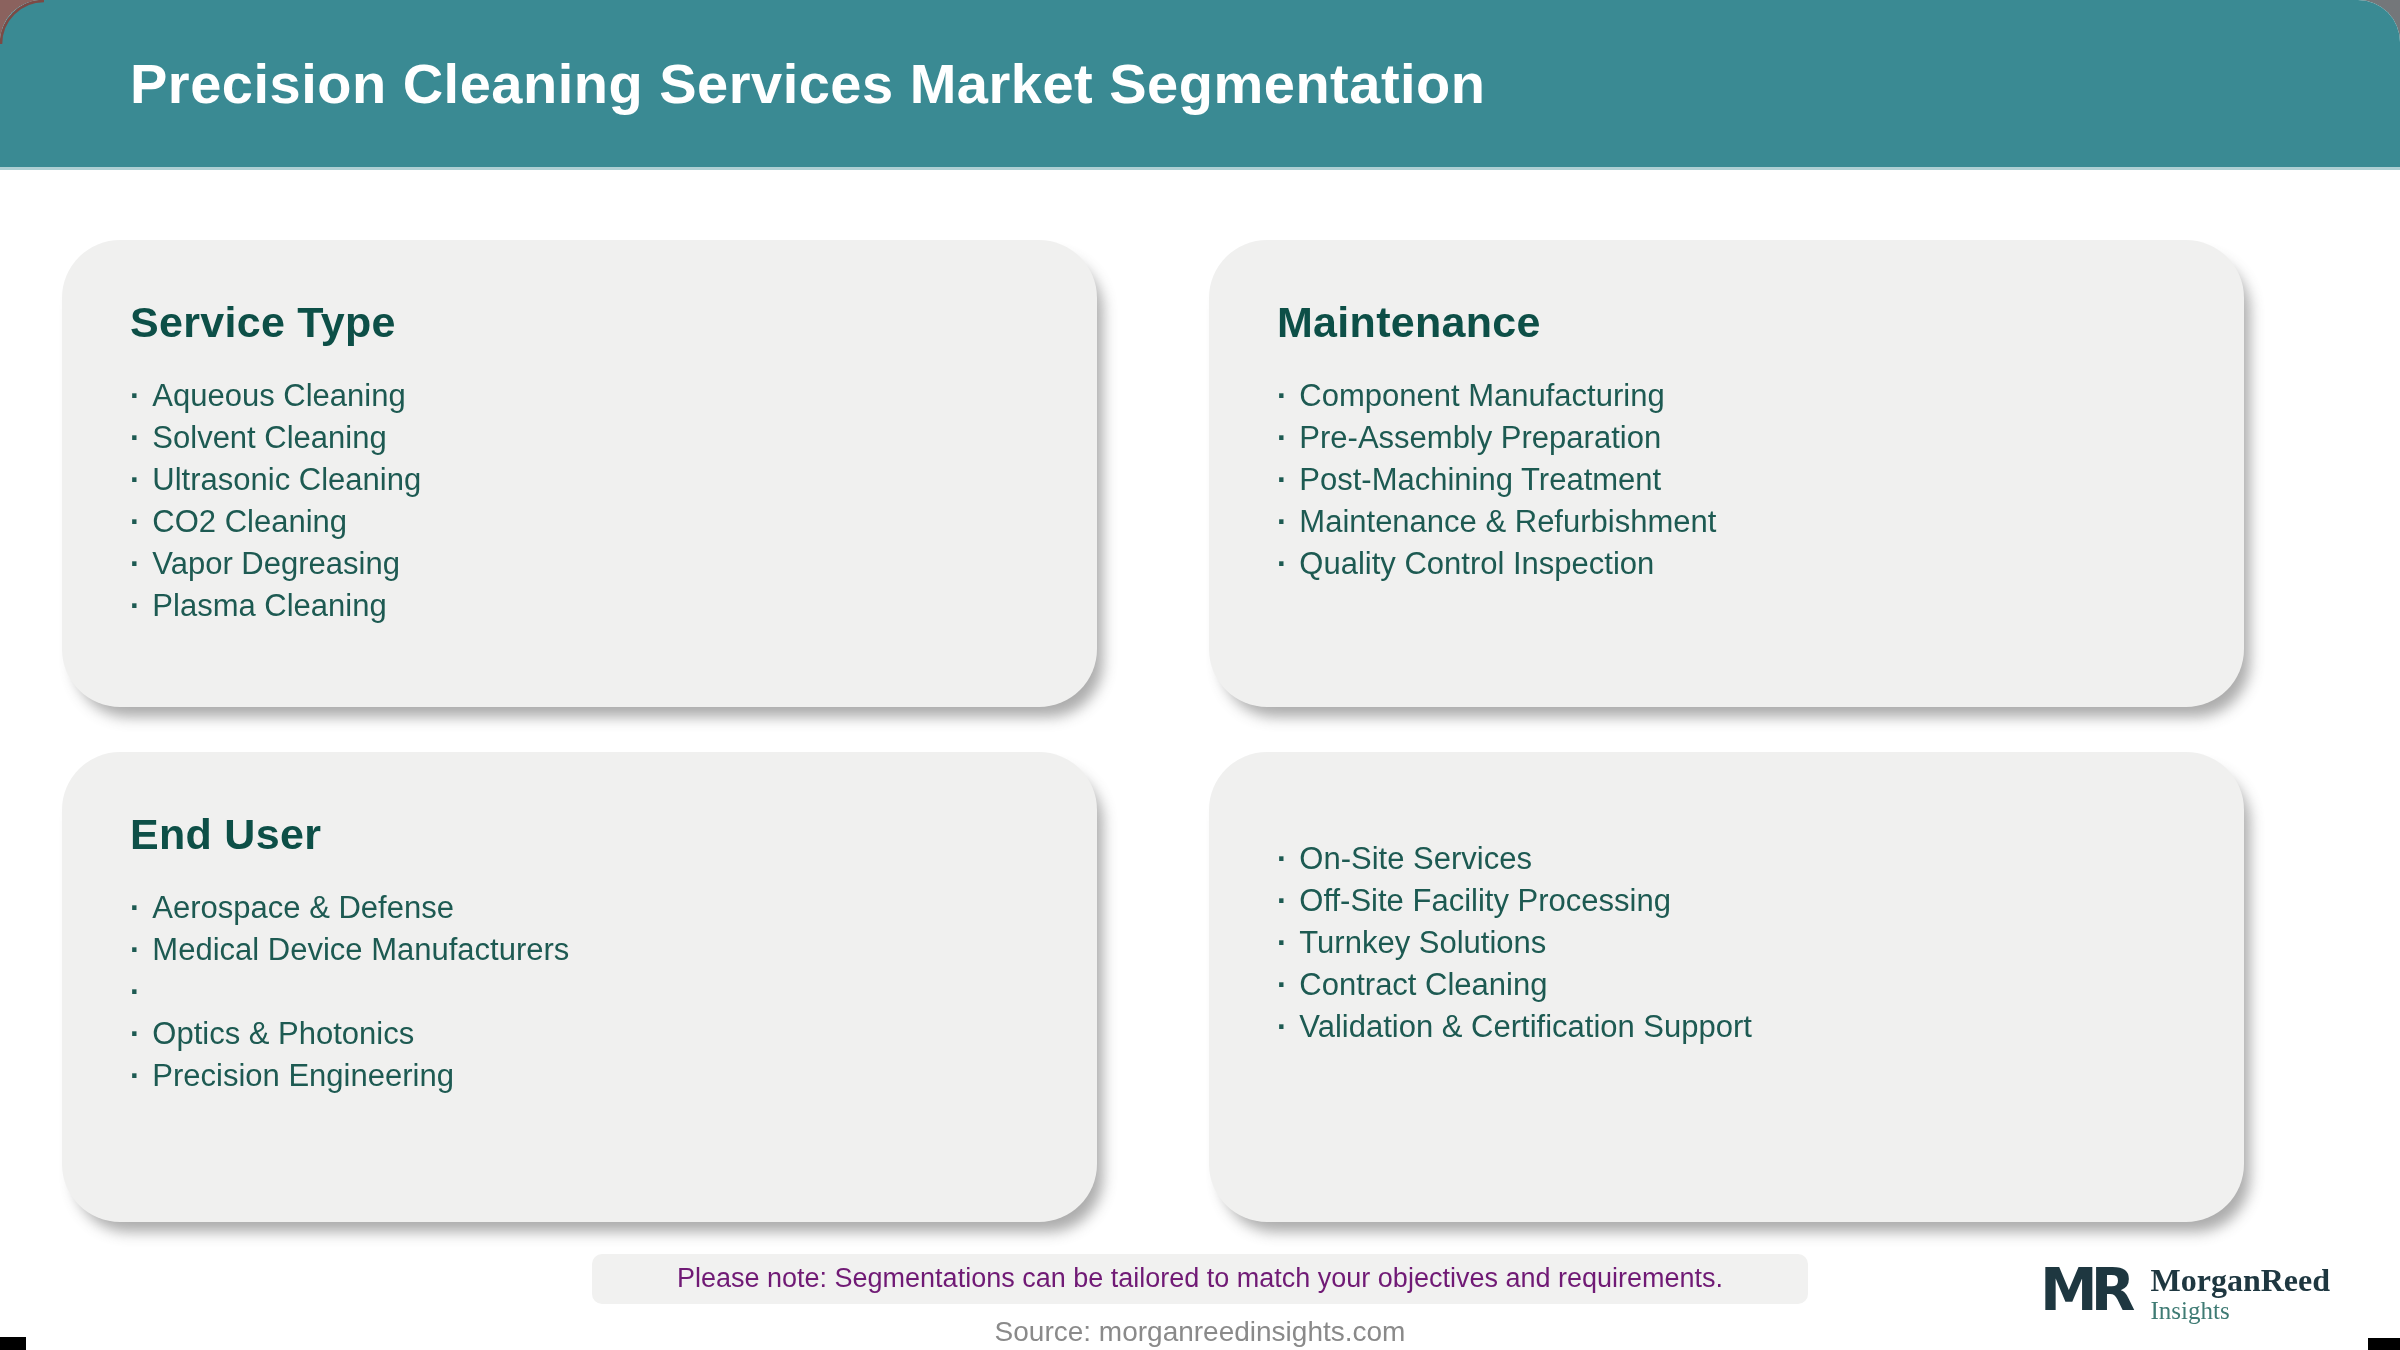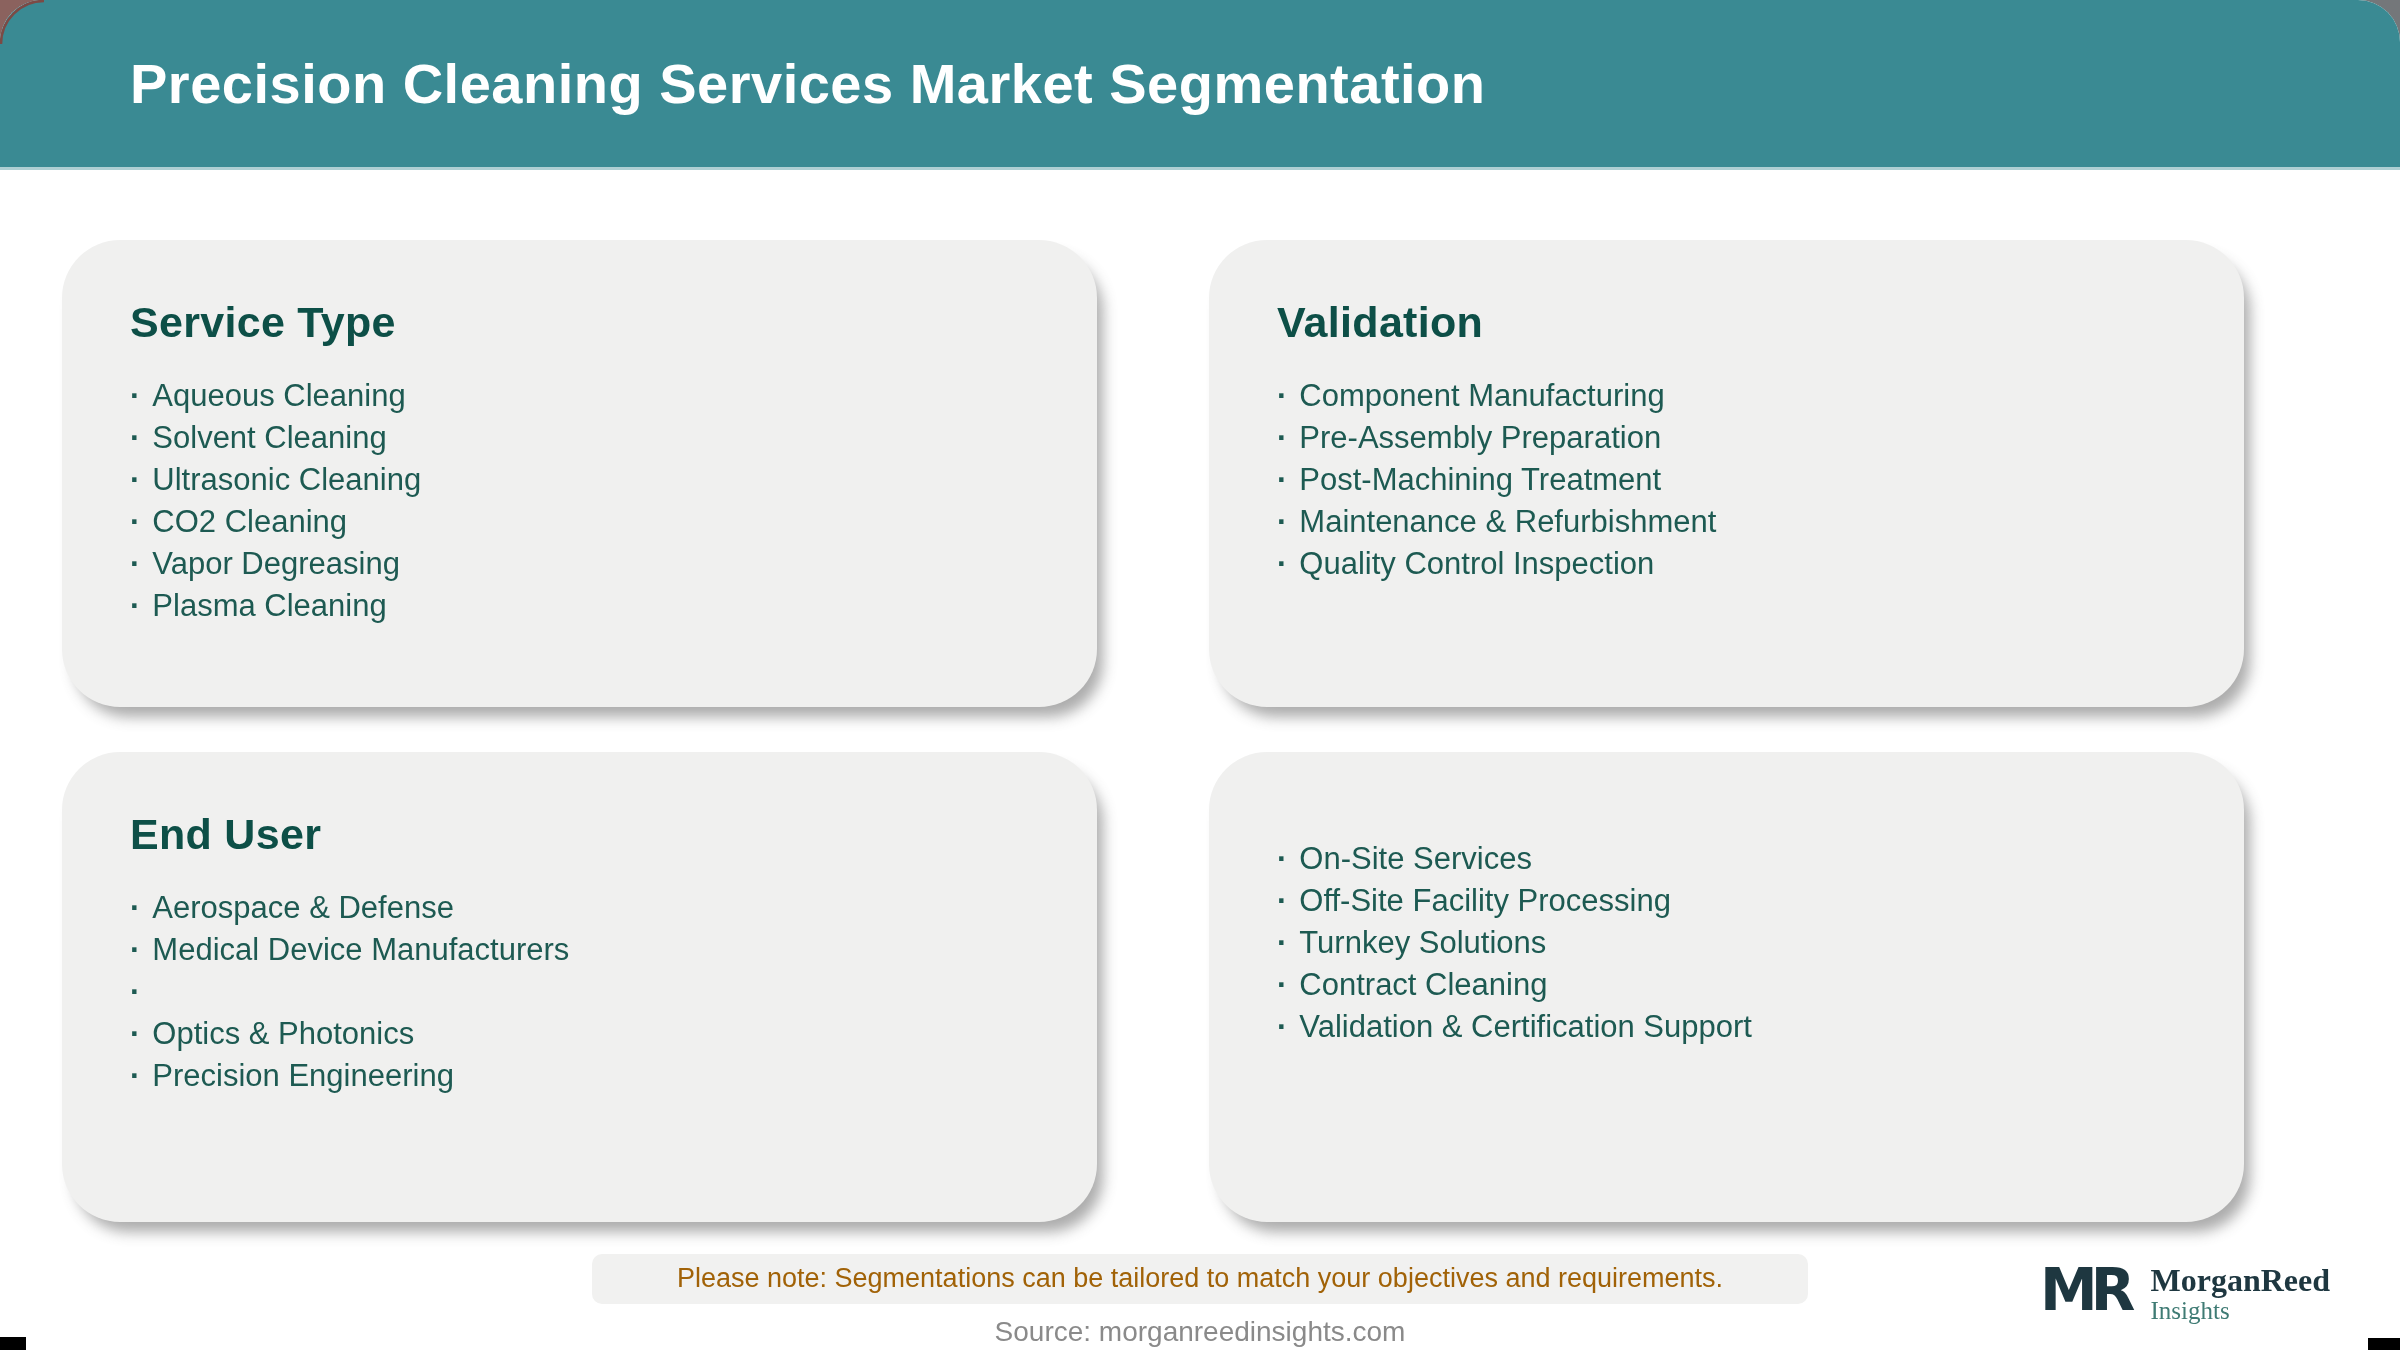--- a/index.html
+++ b/index.html
@@ -78,21 +78,21 @@
   }
 
   .note-banner {
     margin: 32px auto 0 auto;
     width: fit-content;
     background: #f1f1f0;
     border-radius: 10px;
     padding: 9px 85px 10px 85px;
   }
   .note-text {
-    color: #a16207;
+    color: #701a75;
     font-size: 27px;
   }
 
   .source-line {
     margin-top: 12px;
     text-align: center;
     color: #8a8a8a;
     font-size: 28px;
   }
 
@@ -178,21 +178,21 @@
             <span>Vapor Degreasing</span>
           </li>
         <li>
             <span class="bullet">·</span>
             <span>Plasma Cleaning</span>
           </li>
       </ul>
     </div>
 
     <div class="segment-card">
-      <div class="card-title">Validation</div>
+      <div class="card-title">Maintenance</div>
       <ul class="segment-list">
         <li>
             <span class="bullet">·</span>
             <span>Component Manufacturing</span>
           </li>
         <li>
             <span class="bullet">·</span>
             <span>Pre-Assembly Preparation</span>
           </li>
         <li>

